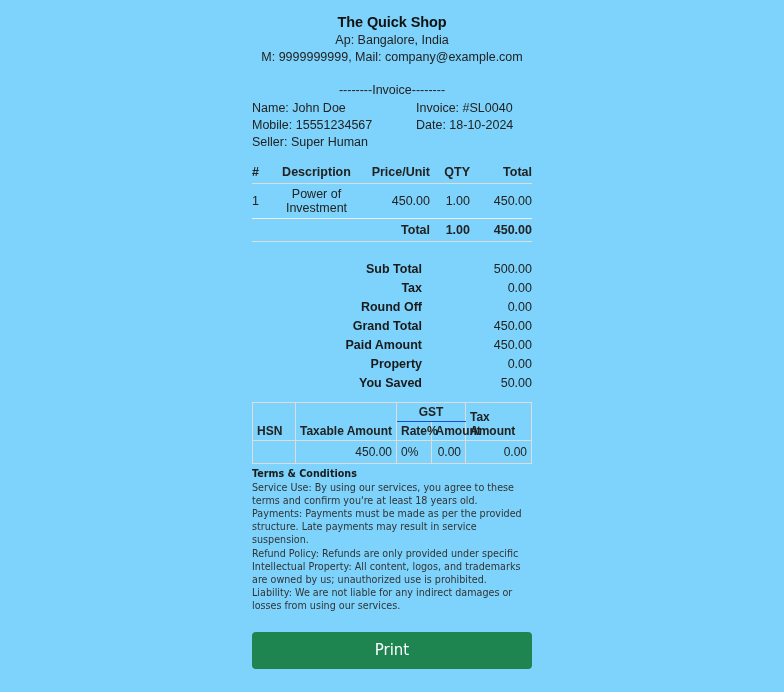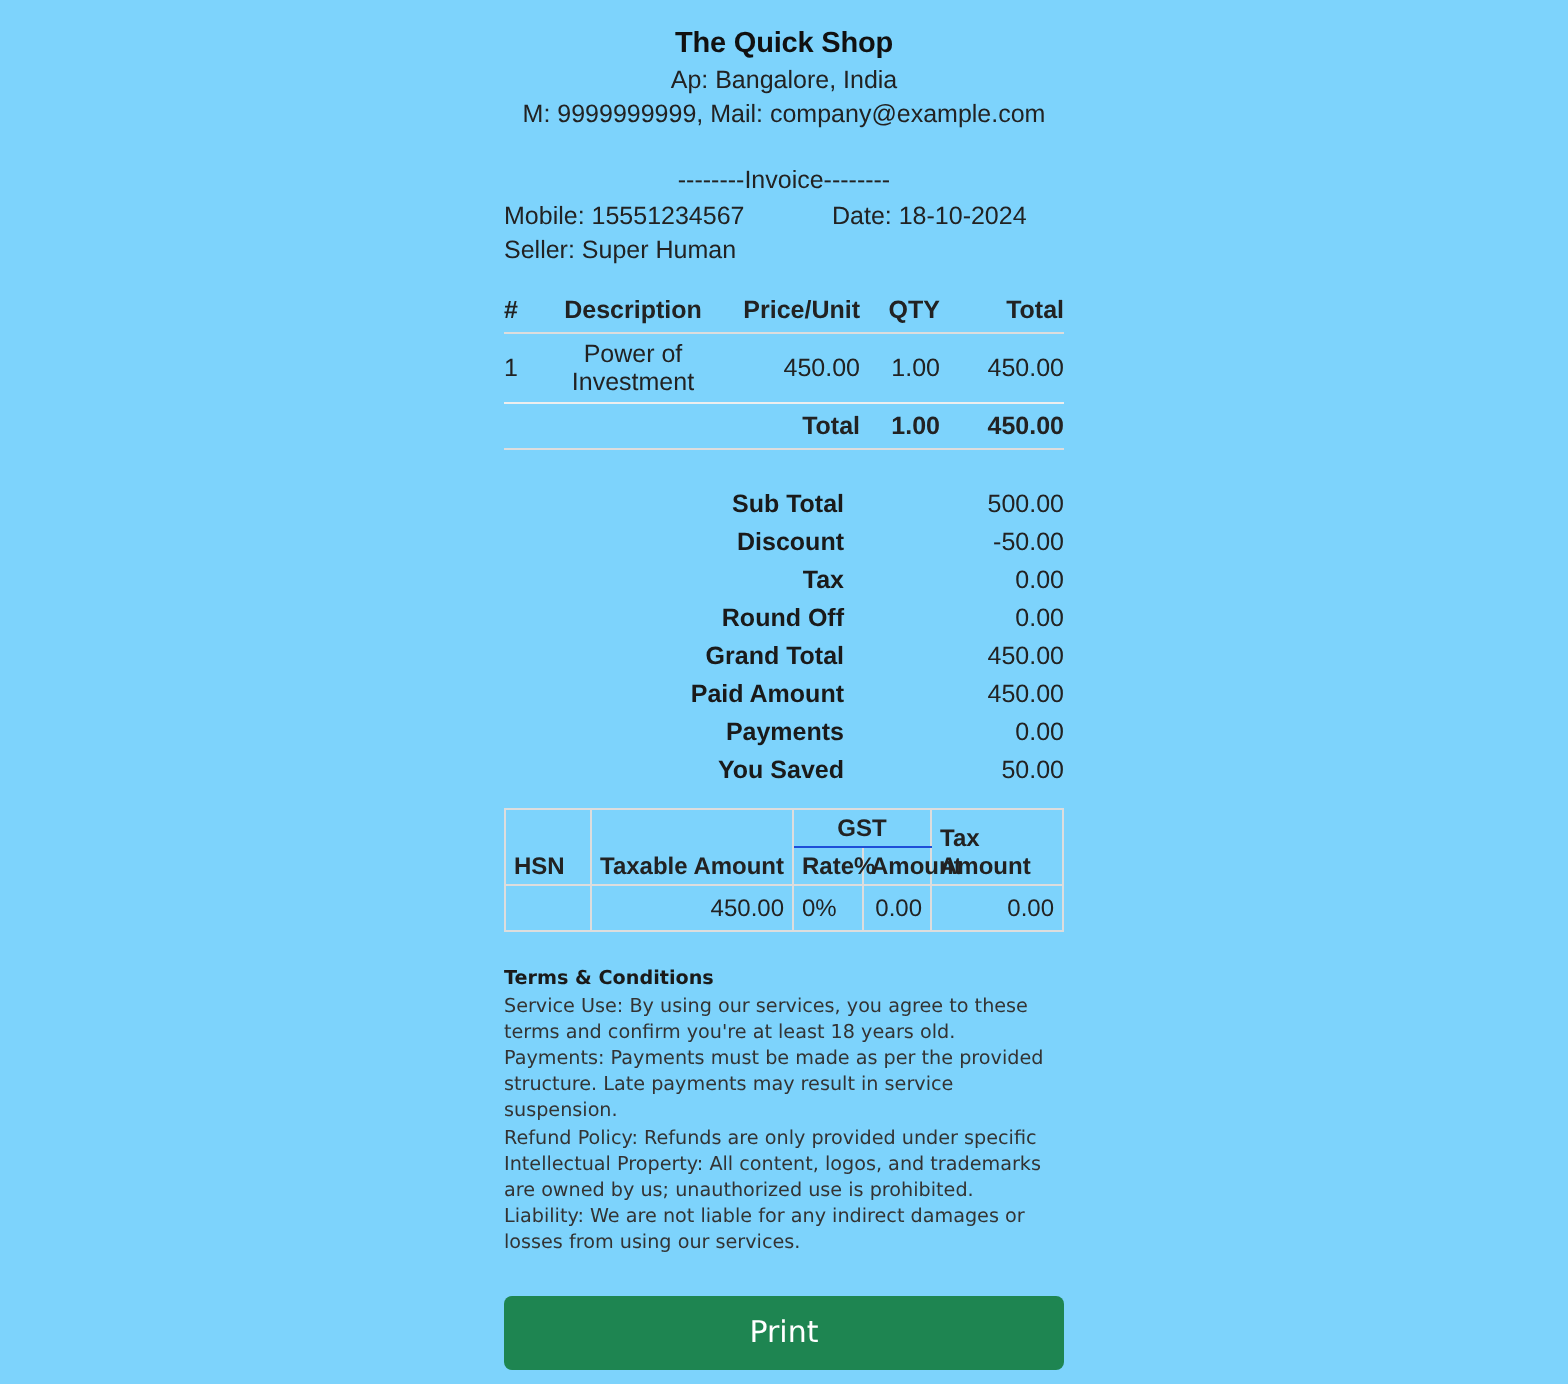--- a/index.html
+++ b/index.html
@@ -153,21 +153,21 @@
   .gst td { text-align: right; height: 18px; }
   .gst td.t-left { text-align: left; }
   .w-hsn    { width: 34px; }
   .w-taxable{ width: 92px; }
   .w-rate   { width: 40px; margin-left: 35px; }
   .w-gstamt { width: 57px; }
   .w-taxamt { width: 57px; }
 
   
   .terms {
-    margin-top: 17px;
+    margin-top: 3px;
     font-family: "DejaVu Sans", sans-serif;
     font-size: 9.6px;
     line-height: 13.1px;
     color: #333333;
   }
   .terms-title {
     font-weight: bold;
     color: #1a1a1a;
     margin-bottom: 1px;
   }
@@ -201,20 +201,24 @@
     <div class="shop-header">
       <div class="shop-name">The Quick Shop</div>
       <div class="shop-line">Ap: Bangalore, India</div>
       <div class="shop-line">M: 9999999999, Mail: company@example.com</div>
     </div>
 
     <div class="invoice-label">--------Invoice--------</div>
 
     <div class="meta">
       <div class="meta-row">
+        <span class="meta-left">Name: John Doe</span>
+        <span class="meta-right">Invoice: #SL0040</span>
+      </div>
+      <div class="meta-row">
         <span class="meta-left">Mobile: 15551234567</span>
         <span class="meta-right">Date: 18-10-2024</span>
       </div>
       <div class="meta-row">
         <span class="meta-left">Seller: Super Human</span>
         <span class="meta-right"></span>
       </div>
     </div>
 
     <table class="items">
@@ -245,41 +249,37 @@
       </tbody>
     </table>
 
     <table class="summary">
       <tbody>
         <tr>
           <td class="s-label">Sub Total</td>
           <td class="s-value">500.00</td>
         </tr>
         <tr>
-          <td class="s-label">Discount</td>
-          <td class="s-value">-50.00</td>
-        </tr>
-        <tr>
           <td class="s-label">Tax</td>
           <td class="s-value">0.00</td>
         </tr>
         <tr>
           <td class="s-label">Round Off</td>
           <td class="s-value">0.00</td>
         </tr>
         <tr>
           <td class="s-label">Grand Total</td>
           <td class="s-value">450.00</td>
         </tr>
         <tr>
           <td class="s-label">Paid Amount</td>
           <td class="s-value">450.00</td>
         </tr>
         <tr>
-          <td class="s-label">Payments</td>
+          <td class="s-label">Property</td>
           <td class="s-value">0.00</td>
         </tr>
         <tr>
           <td class="s-label">You Saved</td>
           <td class="s-value">50.00</td>
         </tr>
       </tbody>
     </table>
 
     <table class="gst">

